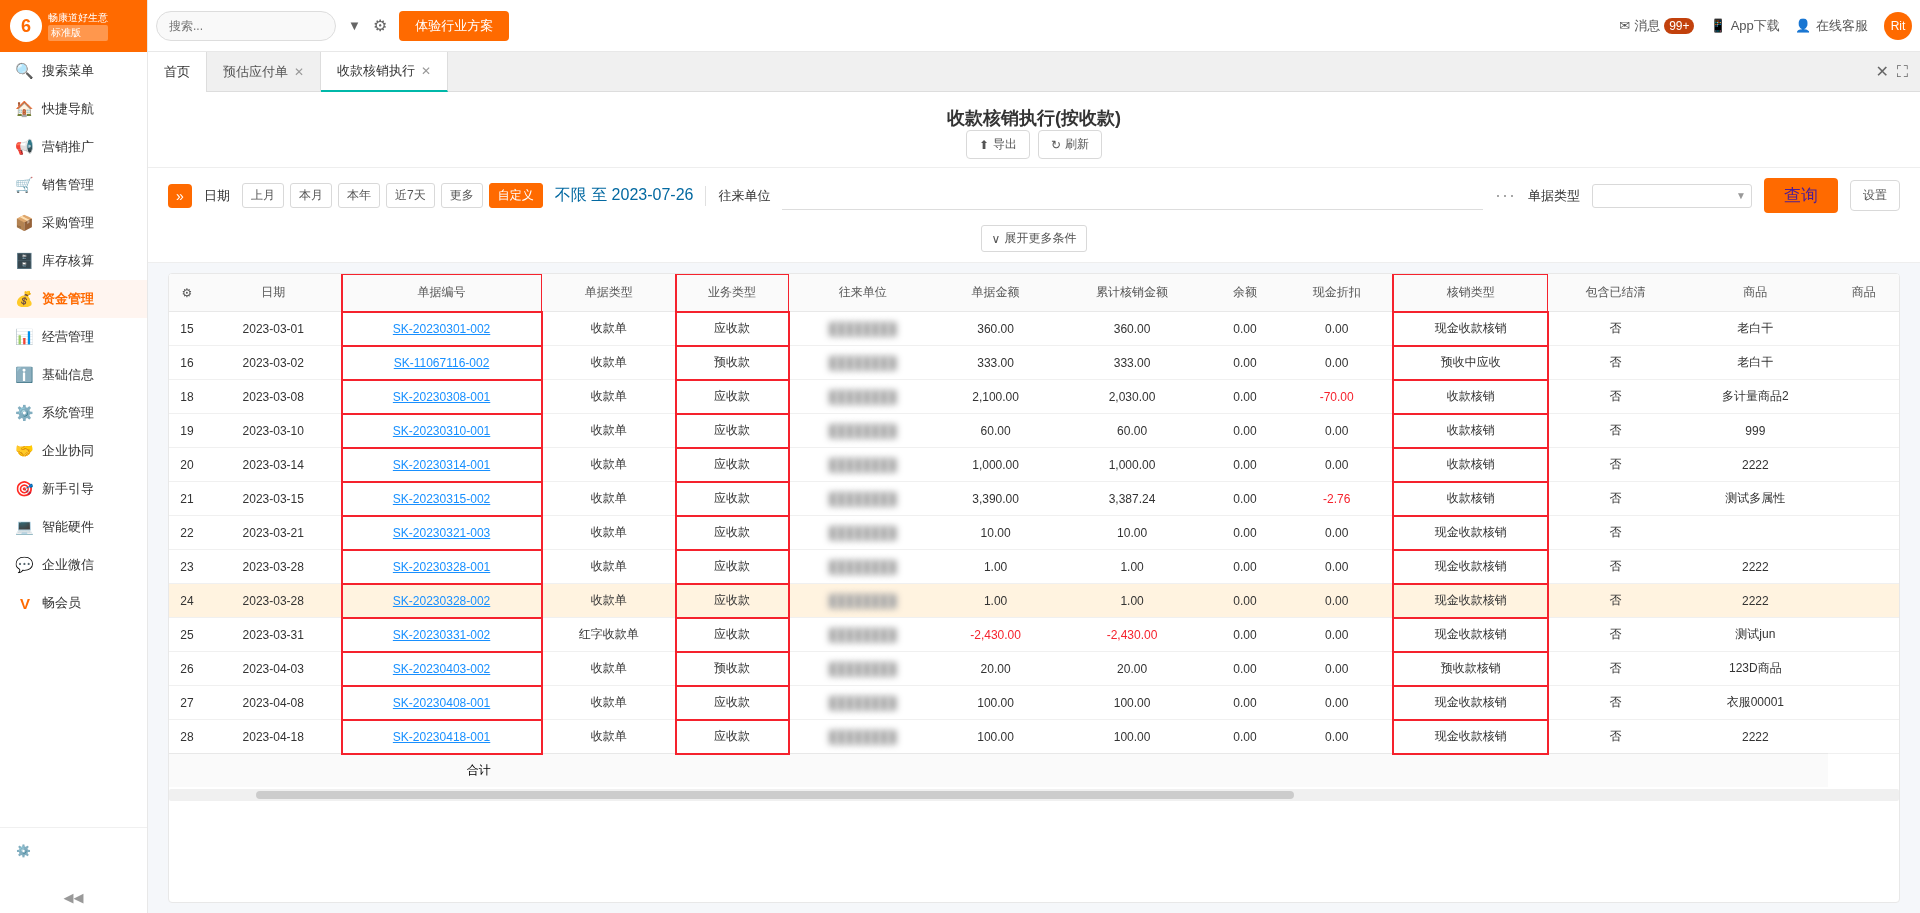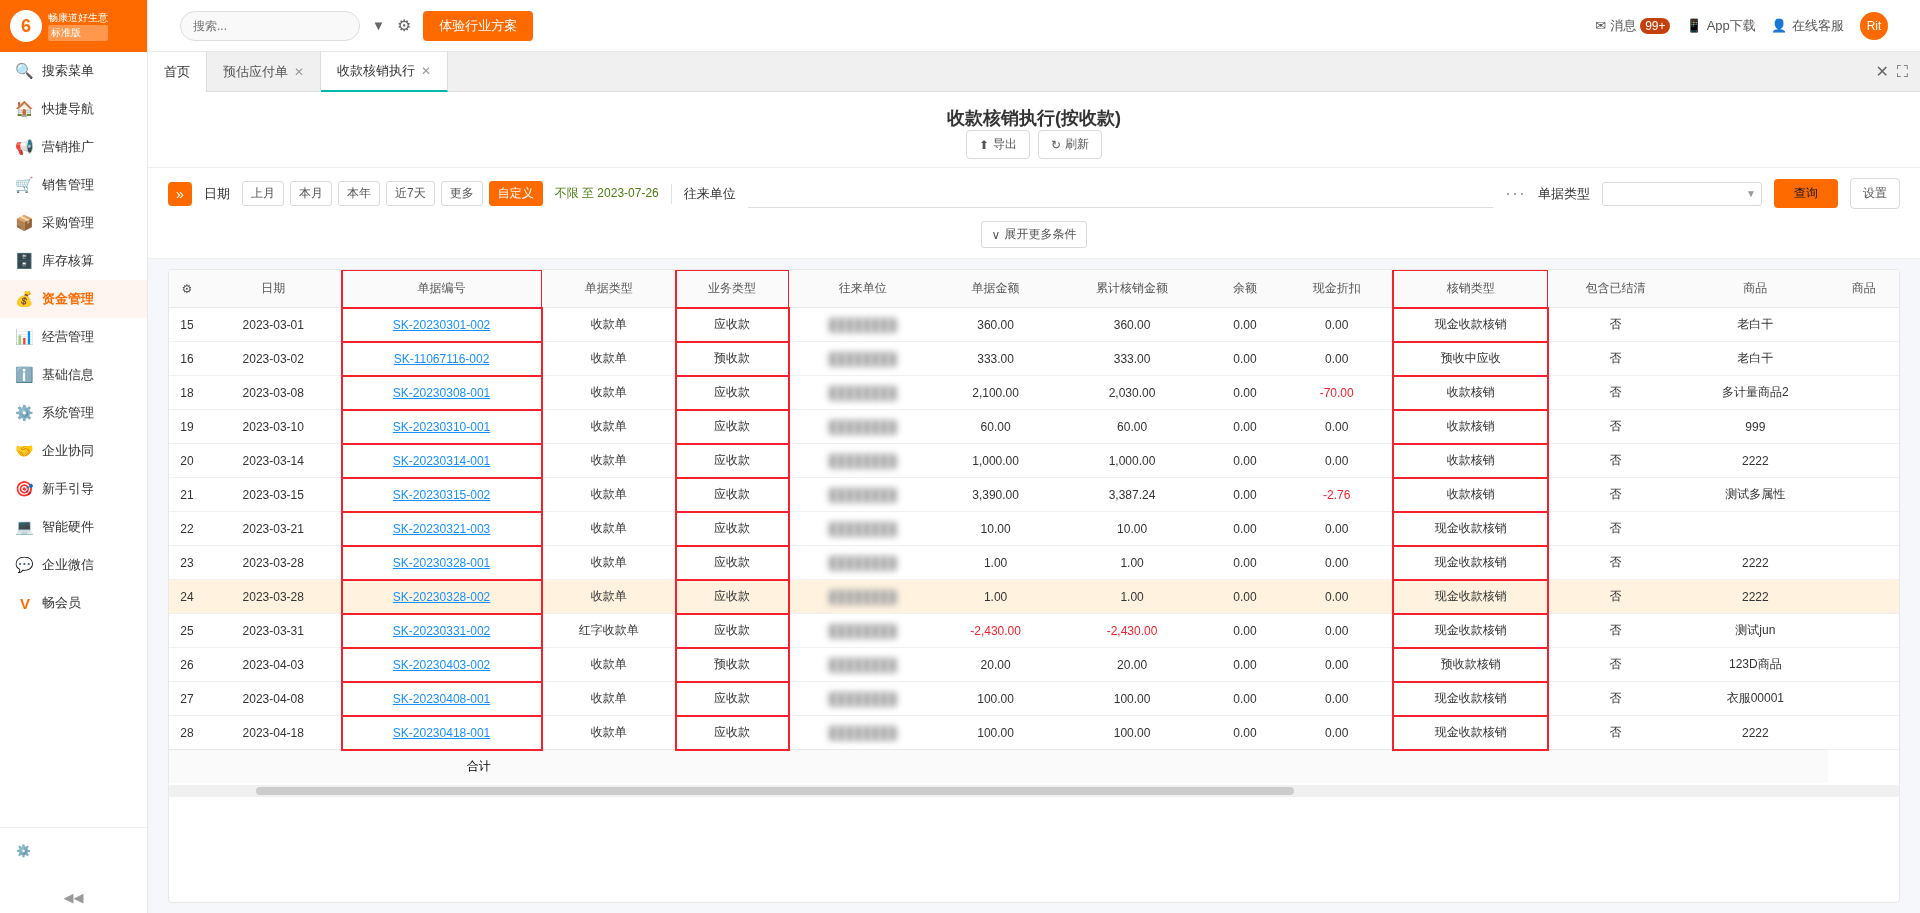--- a/index.html
+++ b/index.html
@@ -14,21 +14,21 @@
     .sidebar-item { display: flex; align-items: center; gap: 8px; padding: 10px 16px; cursor: pointer; color: #333; font-size: 13px; }
     .sidebar-item.active { background: #fff5f0; color: #ff6a00; font-weight: bold; }
     .sidebar-item-icon { width: 18px; height: 18px; display: flex; align-items: center; justify-content: center; font-size: 15px; }
     .sidebar-bottom { margin-top: auto; border-top: 1px solid #f0f0f0; padding: 8px 0; }
     .sidebar-bottom-item { display: flex; align-items: center; gap: 8px; padding: 8px 16px; cursor: pointer; color: #666; font-size: 12px; }
 
     
     .main { flex: 1; display: flex; flex-direction: column; overflow: hidden; }
 
     
-    .topbar { height: 52px; background: #fff; border-bottom: 1px solid #e8e8e8; display: flex; align-items: center; padding: 0 32px; gap: 12px; flex-shrink: 0; }
+    .topbar { height: 52px; background: #fff; border-bottom: 1px solid #e8e8e8; display: flex; align-items: center; padding: 0 8px; gap: 12px; flex-shrink: 0; }
     .topbar-search { width: 180px; height: 30px; border: 1px solid #ddd; border-radius: 15px; padding: 0 12px; font-size: 12px; color: #999; background: #f9f9f9; }
     .topbar-arrow { color: #666; cursor: pointer; }
     .topbar-gear { color: #666; cursor: pointer; font-size: 16px; }
     .topbar-btn-orange { background: #ff6a00; color: #fff; border: none; border-radius: 4px; padding: 6px 16px; font-size: 13px; cursor: pointer; font-family: inherit; }
     .topbar-spacer { flex: 1; }
     .topbar-right { display: flex; align-items: center; gap: 16px; color: #555; font-size: 13px; }
     .topbar-right-item { display: flex; align-items: center; gap: 4px; cursor: pointer; }
     .badge { background: #c2410c; color: #fff; border-radius: 10px; padding: 1px 5px; font-size: 12px; }
     .topbar-avatar { width: 28px; height: 28px; background: #ff6a00; border-radius: 50%; display: flex; align-items: center; justify-content: center; color: #fff; font-size: 12px; }
 
@@ -51,27 +51,27 @@
     .btn-refresh { border: 1px solid #d9d9d9; background: #fff; border-radius: 4px; padding: 5px 12px; font-size: 12px; cursor: pointer; display: flex; align-items: center; gap: 4px; color: #555; }
 
     
     .filter-bar { padding: 10px 20px; background: #fff; border-bottom: 1px solid #eee; flex-shrink: 0; }
     .filter-row { display: flex; align-items: center; gap: 12px; flex-wrap: wrap; }
     .filter-expand-btn { width: 24px; height: 24px; background: #ff6a00; color: #fff; border: none; border-radius: 4px; cursor: pointer; display: flex; align-items: center; justify-content: center; font-size: 14px; flex-shrink: 0; }
     .filter-label { font-size: 13px; color: #333; white-space: nowrap; }
     .filter-date-btns { display: flex; gap: 6px; align-items: center; }
     .filter-date-btn { padding: 3px 8px; border: 1px solid #d9d9d9; border-radius: 3px; cursor: pointer; font-size: 12px; color: #555; background: #fff; }
     .filter-date-btn.custom { color: #fff; background: #ff6a00; border-color: #ff6a00; }
-    .filter-date-range { color: #4d7c0f; font-size: 12px; }
+    .filter-date-range { color: #0369a1; font-size: 16px; }
     .filter-divider { width: 1px; height: 20px; background: #e0e0e0; }
     .filter-select { border: 1px solid #d9d9d9; border-radius: 3px; padding: 4px 24px 4px 8px; font-size: 12px; color: #333; background: #fff; cursor: pointer; min-width: 160px; appearance: none; position: relative; }
     .filter-select-wrap { position: relative; display: inline-flex; align-items: center; }
     .filter-select-arrow { position: absolute; right: 6px; color: #999; pointer-events: none; font-size: 10px; }
     .filter-dots { color: #999; font-size: 18px; letter-spacing: 1px; }
-    .filter-query-btn { background: #ff6a00; color: #0f172a; border: none; border-radius: 4px; padding: 6px 20px; font-size: 12px; cursor: pointer; font-family: inherit; }
+    .filter-query-btn { background: #ff6a00; color: #4c1d95; border: none; border-radius: 4px; padding: 6px 20px; font-size: 17px; cursor: pointer; font-family: inherit; }
     .filter-settings-btn { border: 1px solid #d9d9d9; background: #fff; border-radius: 4px; padding: 6px 12px; font-size: 12px; cursor: pointer; color: #555; }
     .filter-expand-more { background: #fff; border: 1px solid #d9d9d9; border-radius: 3px; padding: 4px 10px; font-size: 12px; color: #555; cursor: pointer; display: flex; align-items: center; gap: 4px; margin: 6px auto 0; width: fit-content; }
 
     
     .table-wrap { flex: 1; overflow: auto; padding: 0 0 0 0; background: #fff; margin: 10px 20px; border-radius: 4px; border: 1px solid #e8e8e8; }
     table { width: 100%; border-collapse: collapse; font-size: 12px; }
     thead tr { background: #fafafa; }
     thead th { padding: 10px 8px; text-align: center; border-bottom: 1px solid #e8e8e8; color: #555; font-weight: 500; white-space: nowrap; position: sticky; top: 0; background: #fafafa; z-index: 2; }
     tbody tr { border-bottom: 1px solid #f0f0f0; }
     tbody td { padding: 8px 8px; text-align: center; color: #333; white-space: nowrap; }

